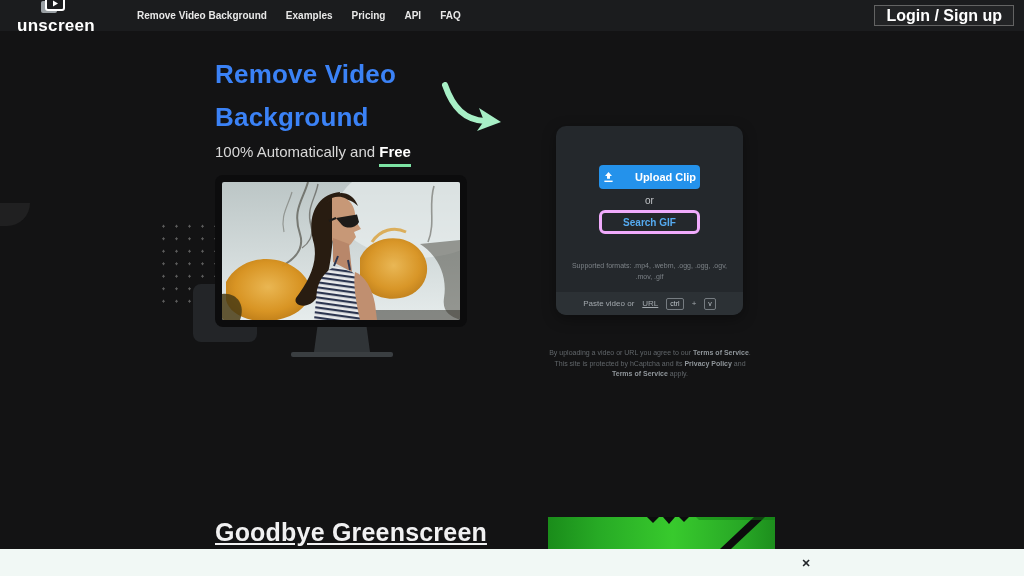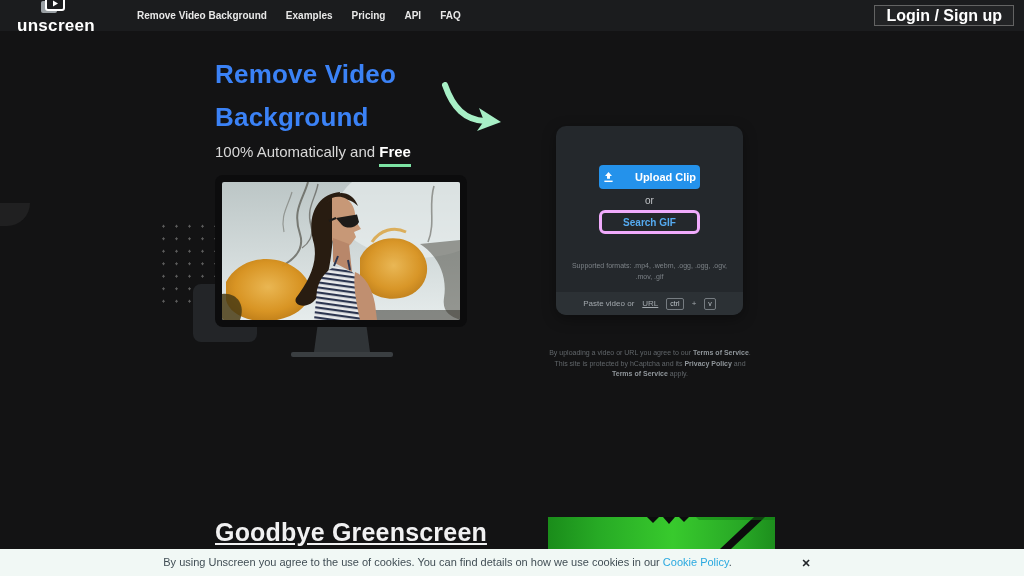--- a/index.html
+++ b/index.html
@@ -217,17 +217,16 @@
     </defs>
     <rect width="227" height="32" fill="url(#gg)"></rect>
     <polygon points="99,0 105,6 111,0" fill="#0c0c0d"></polygon>
     <polygon points="115,0 121,7 127,0" fill="#0c0c0d"></polygon>
     <polygon points="131,0 136,5 141,0" fill="#0c0c0d"></polygon>
     <polygon points="172,32 206,0 217,0 183,32" fill="#0c0c0d"></polygon>
     <path d="M148 0 L227 0 L227 3 L151 3 Z" fill="#0f7c12" opacity="0.5"></path>
   </svg>
 
   <div class="cookie">
-    <div class="cookie-text"><span>By using Unscreen you agree to the use of cookies. You can find details on how we use cookies in our </span><a>Cookie Policy</a><span>.</span></div>
     <div class="cookie-close">✕</div>
   </div>
 
 </div>
 
 </body></html>

